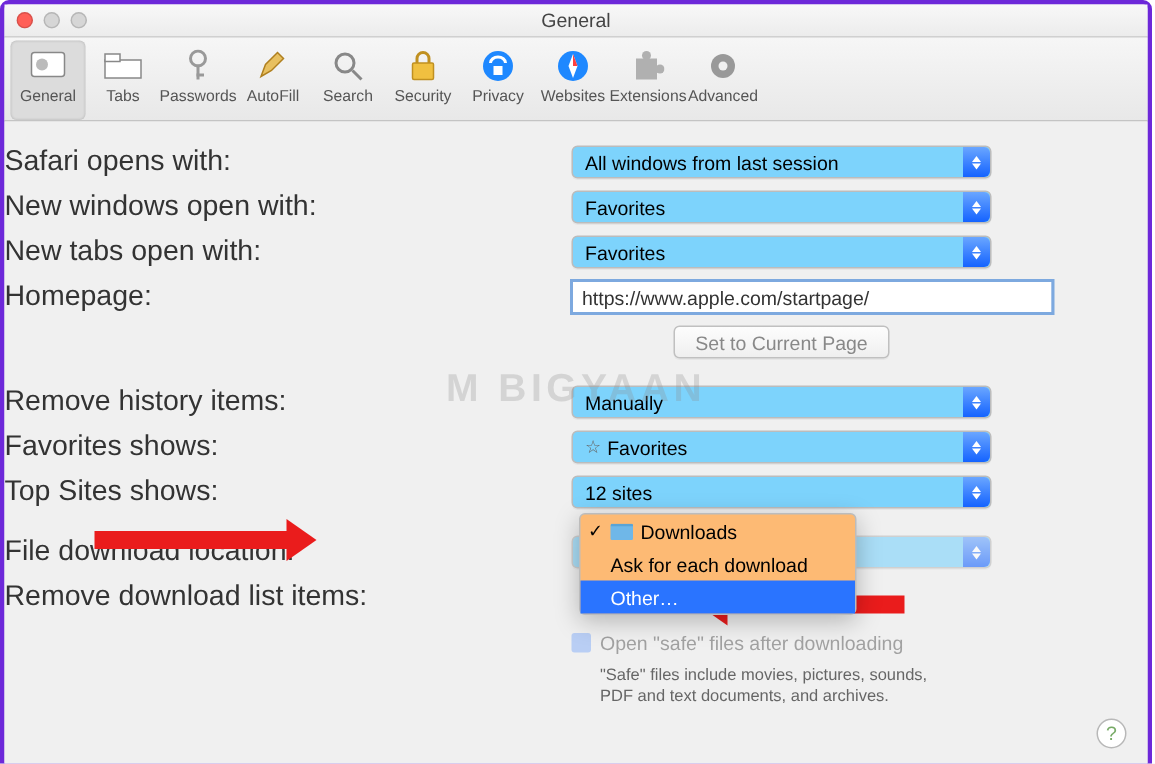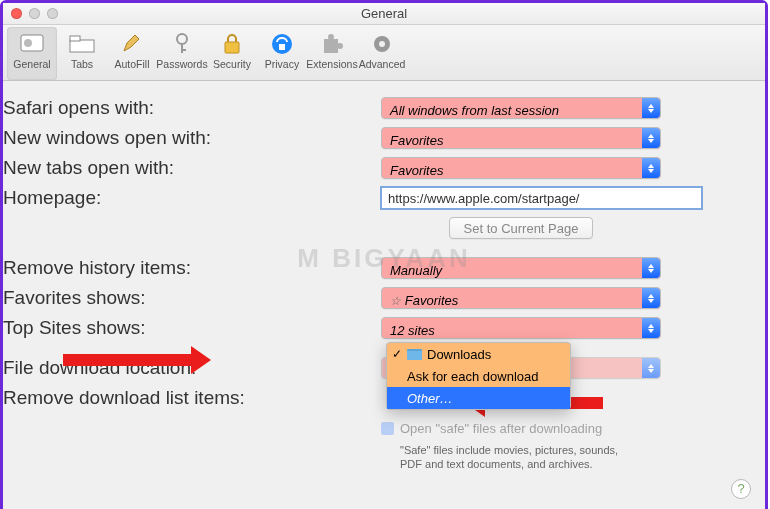--- a/index.html
+++ b/index.html
@@ -12,31 +12,31 @@
   .dot.gray { background: #d6d6d6; }
   .toolbar { height: 56px; background: linear-gradient(#f6f6f6,#e8e8e8); border-bottom: 1px solid #c4c4c4; display: flex; padding: 2px 4px 0; gap: 0; }
   .tbitem { width: 50px; display: flex; flex-direction: column; align-items: center; justify-content: flex-start; padding-top: 4px; border-radius: 4px; cursor: default; }
   .tbitem.sel { background: #dcdcdc; box-shadow: inset 0 0 2px rgba(0,0,0,.2); }
   .tbitem .ico { width: 26px; height: 26px; display: flex; align-items: center; justify-content: center; }
   .tbitem .lbl { font-size: 10.5px; color: #555; margin-top: 1px; }
   .content { background: #f0f0f0; height: 428px; position: relative; padding-top: 12px; }
   .row { display: flex; align-items: center; height: 30px; }
   .lab { width: 378px; text-align: left; font-size: 19px; color: #333; padding-right: 8px; }
   .ctrl { width: 280px; }
-  .select { display: flex; align-items: flex-end; background: #fca5a5; border: 1px solid #bcbcbc; border-radius: 4px; height: 22px; font-size: 13px; padding-left: 8px; position: relative; box-shadow: 0 1px 0 rgba(0,0,0,.04); font-style: italic; }
+  .select { display: flex; align-items: center; background: #7dd3fc; border: 1px solid #bcbcbc; border-radius: 4px; height: 22px; font-size: 13px; padding-left: 8px; position: relative; box-shadow: 0 1px 0 rgba(0,0,0,.04); }
   .select .arrow { position: absolute; right: 0; top: 0; bottom: 0; width: 18px; background: linear-gradient(#6aa6ff,#1463ff); border-radius: 0 4px 4px 0; display: flex; flex-direction: column; align-items: center; justify-content: center; }
   .arrow::before { content:""; border-left:3px solid transparent; border-right:3px solid transparent; border-bottom:4px solid #fff; margin-bottom:1px;}
   .arrow::after { content:""; border-left:3px solid transparent; border-right:3px solid transparent; border-top:4px solid #fff;}
   .textin { width: 321px; height: 22px; border: 1px solid #9cbce8; outline: 2px solid #7da9df; outline-offset: -1px; font-size: 13px; padding: 0 6px; color: #333; background:#fff; }
   .btn { background: linear-gradient(#fdfdfd,#efefef); border: 1px solid #c0c0c0; border-radius: 4px; font-size: 13px; color: #888; height: 22px; padding: 0 14px; box-shadow: 0 1px 0 rgba(0,0,0,.04); }
   .star { font-size: 12px; margin-right: 4px; color: #666; }
   .popup { position: absolute; left: 383px; top: 261px; width: 185px; background: #fdba74; border: 1px solid #bcbcbc; border-radius: 4px; box-shadow: 0 4px 16px rgba(0,0,0,.25); font-size: 13px; z-index: 5; }
   .popitem { height: 22px; display: flex; align-items: center; padding-left: 20px; position: relative; }
   .popitem.checked::before { content: "✓"; position: absolute; left: 5px; font-size: 12px; }
-  .popitem.sel { background: #2a74ff; color: #fff; font-style: italic; }
+  .popitem.sel { background: #2a74ff; color: #fff; }
   .folder-ico { width: 15px; height: 11px; background:#6fb7e8; border-radius:1px; margin-right:5px; border-top:2px solid #5aa4d6;}
   .watermark { position: absolute; left: 50%; top: 146px; transform: translateX(-50%); font-size: 26px; font-weight: bold; letter-spacing: 3px; color: rgba(140,140,140,.28); pointer-events:none;margin-top:16px; }
   .arrow-red { position: absolute; pointer-events:none; }
   .arrow-red .shaft { background:#ea1c1c; height:12px; }
   .arrow-red .head-r { width:0; height:0; border-top:14px solid transparent; border-bottom:14px solid transparent; border-left:20px solid #ea1c1c; position:absolute; }
   .arrow-red .head-l { width:0; height:0; border-top:14px solid transparent; border-bottom:14px solid transparent; border-right:20px solid #ea1c1c; position:absolute; }
   .check { width:13px; height:13px; background:#2a74ff; border-radius:2px; position:relative; margin-right:6px; opacity:.55;}
   .foot { font-size:11px; color:#666; line-height:14px; }
   .help { position:absolute; right:14px; bottom:10px; width:20px; height:20px; border:1px solid #b8b8b8; border-radius:50%; text-align:center; font-size:13px; color:#7a6; line-height:18px; background:#fff; }
 </style>
@@ -67,54 +67,73 @@
       <div class="ico">
           <svg width="26" height="18">
             <rect x="1" y="5" width="24" height="12" fill="#fff" stroke="#888"></rect>
             <rect x="1" y="1" width="10" height="5" fill="#fff" stroke="#888"></rect>
           </svg>
         </div>
       <span class="lbl">Tabs</span>
     </div>
     <div class="tbitem">
       <div class="ico">
-          <svg width="22" height="22">
-            <path d="M3 18 L6 10 L14 2 L18 6 L10 14 Z" fill="#e8c060" stroke="#b08020"></path>
-          </svg>
-        </div>
-      <span class="lbl">AutoFill</span>
-    </div>
-    <div class="tbitem">
-      <div class="ico">
           <svg width="20" height="22">
             <circle cx="10" cy="6" r="5" fill="none" stroke="#999" stroke-width="2"></circle>
             <rect x="9" y="10" width="2" height="10" fill="#999"></rect>
             <rect x="9" y="16" width="5" height="2" fill="#999"></rect>
           </svg>
         </div>
       <span class="lbl">Passwords</span>
     </div>
     <div class="tbitem">
       <div class="ico">
+          <svg width="22" height="22">
+            <path d="M3 18 L6 10 L14 2 L18 6 L10 14 Z" fill="#e8c060" stroke="#b08020"></path>
+          </svg>
+        </div>
+      <span class="lbl">AutoFill</span>
+    </div>
+    <div class="tbitem">
+      <div class="ico">
+          <svg width="22" height="22">
+            <circle cx="9" cy="9" r="6" fill="none" stroke="#888" stroke-width="2"></circle>
+            <line x1="14" y1="14" x2="20" y2="20" stroke="#888" stroke-width="2"></line>
+          </svg>
+        </div>
+      <span class="lbl">Search</span>
+    </div>
+    <div class="tbitem">
+      <div class="ico">
           <svg width="20" height="22">
             <rect x="3" y="9" width="14" height="11" rx="1" fill="#f0c040" stroke="#c09020"></rect>
             <path d="M6 9 V6 a4 4 0 0 1 8 0 V9" fill="none" stroke="#c09020" stroke-width="2"></path>
           </svg>
         </div>
       <span class="lbl">Security</span>
     </div>
     <div class="tbitem">
       <div class="ico">
           <svg width="22" height="22">
             <circle cx="11" cy="11" r="10" fill="#1e88ff"></circle>
             <path d="M6 9 a5 4 0 0 1 10 0" fill="none" stroke="#fff" stroke-width="2"></path>
             <rect x="8" y="11" width="6" height="6" fill="#fff"></rect>
           </svg>
         </div>
       <span class="lbl">Privacy</span>
+    </div>
+    <div class="tbitem">
+      <div class="ico">
+          <svg width="22" height="22">
+            <circle cx="11" cy="11" r="10" fill="#1e88ff"></circle>
+            <path d="M11 3 L14 11 L11 19 L8 11 Z" fill="#fff"></path>
+            <path d="M11 3 L14 11 L11 11 Z" fill="#ff4040"></path>
+          </svg>
+        </div>
+      <span class="lbl">Websites</span>
     </div>
     <div class="tbitem">
       <div class="ico">
           <svg width="22" height="22">
             <rect x="3" y="6" width="14" height="14" fill="#b0b0b0"></rect>
             <circle cx="10" cy="4" r="3" fill="#b0b0b0"></circle>
             <circle cx="19" cy="13" r="3" fill="#b0b0b0"></circle>
           </svg>
         </div>
       <span class="lbl">Extensions</span>

